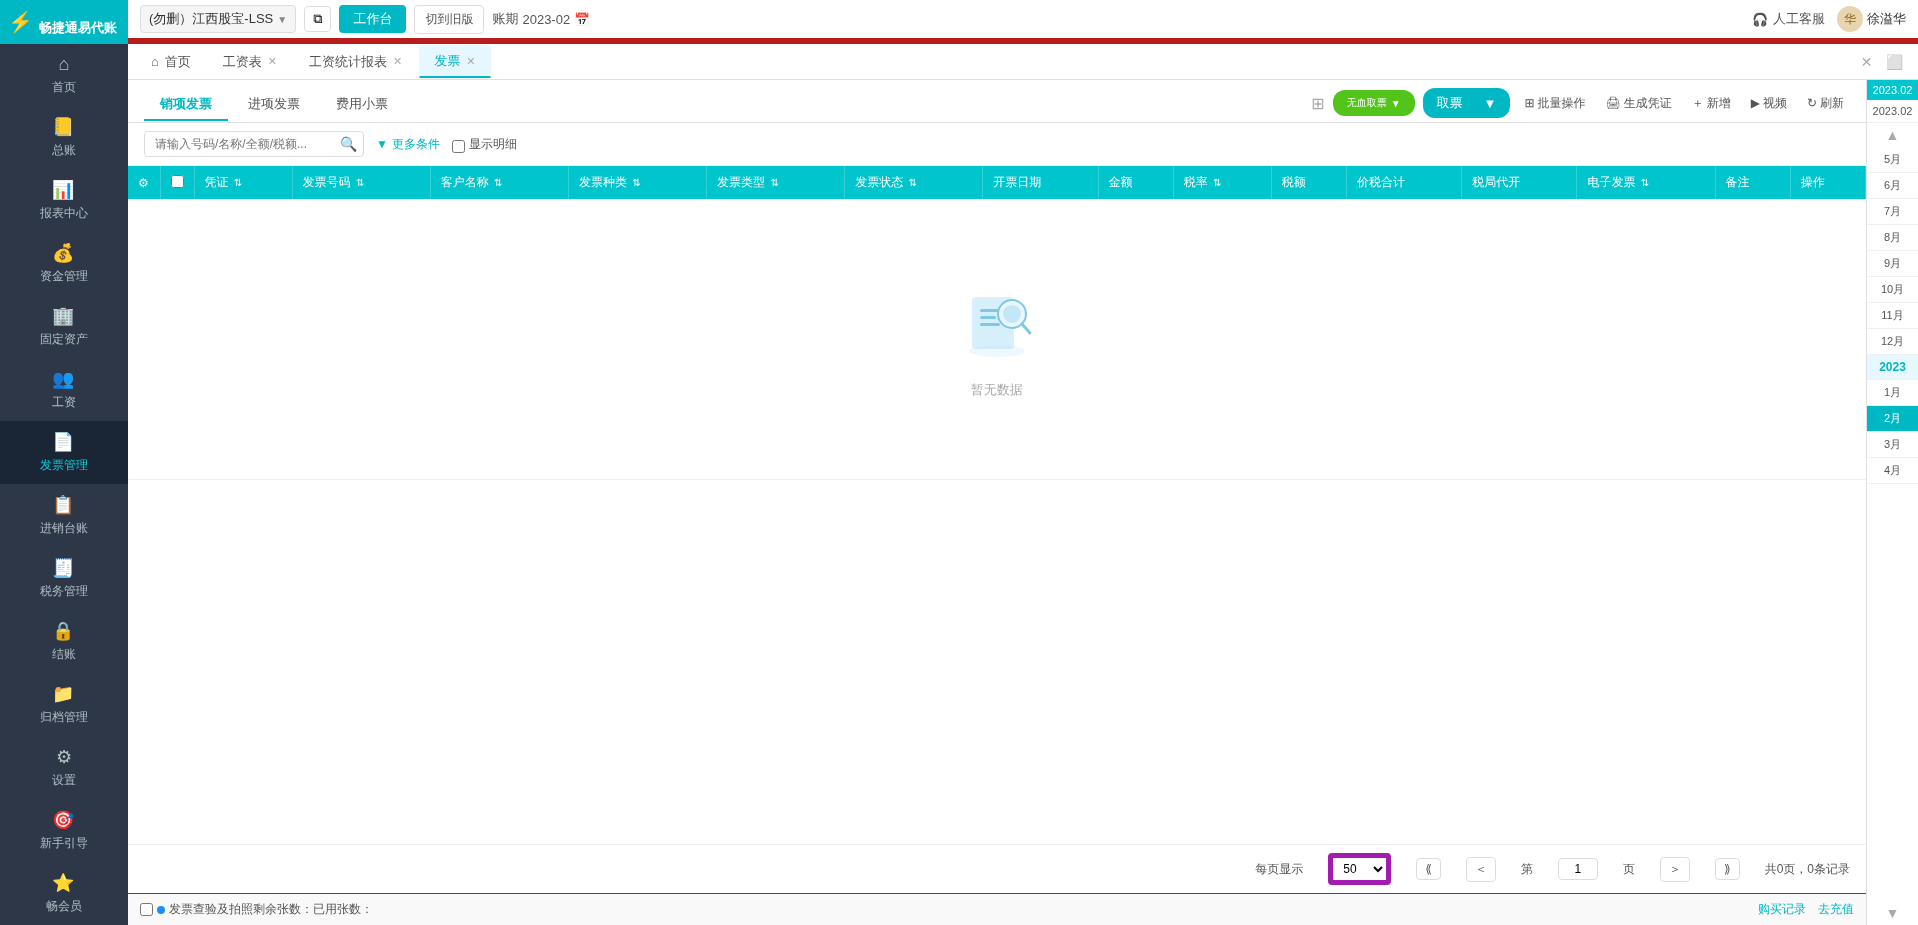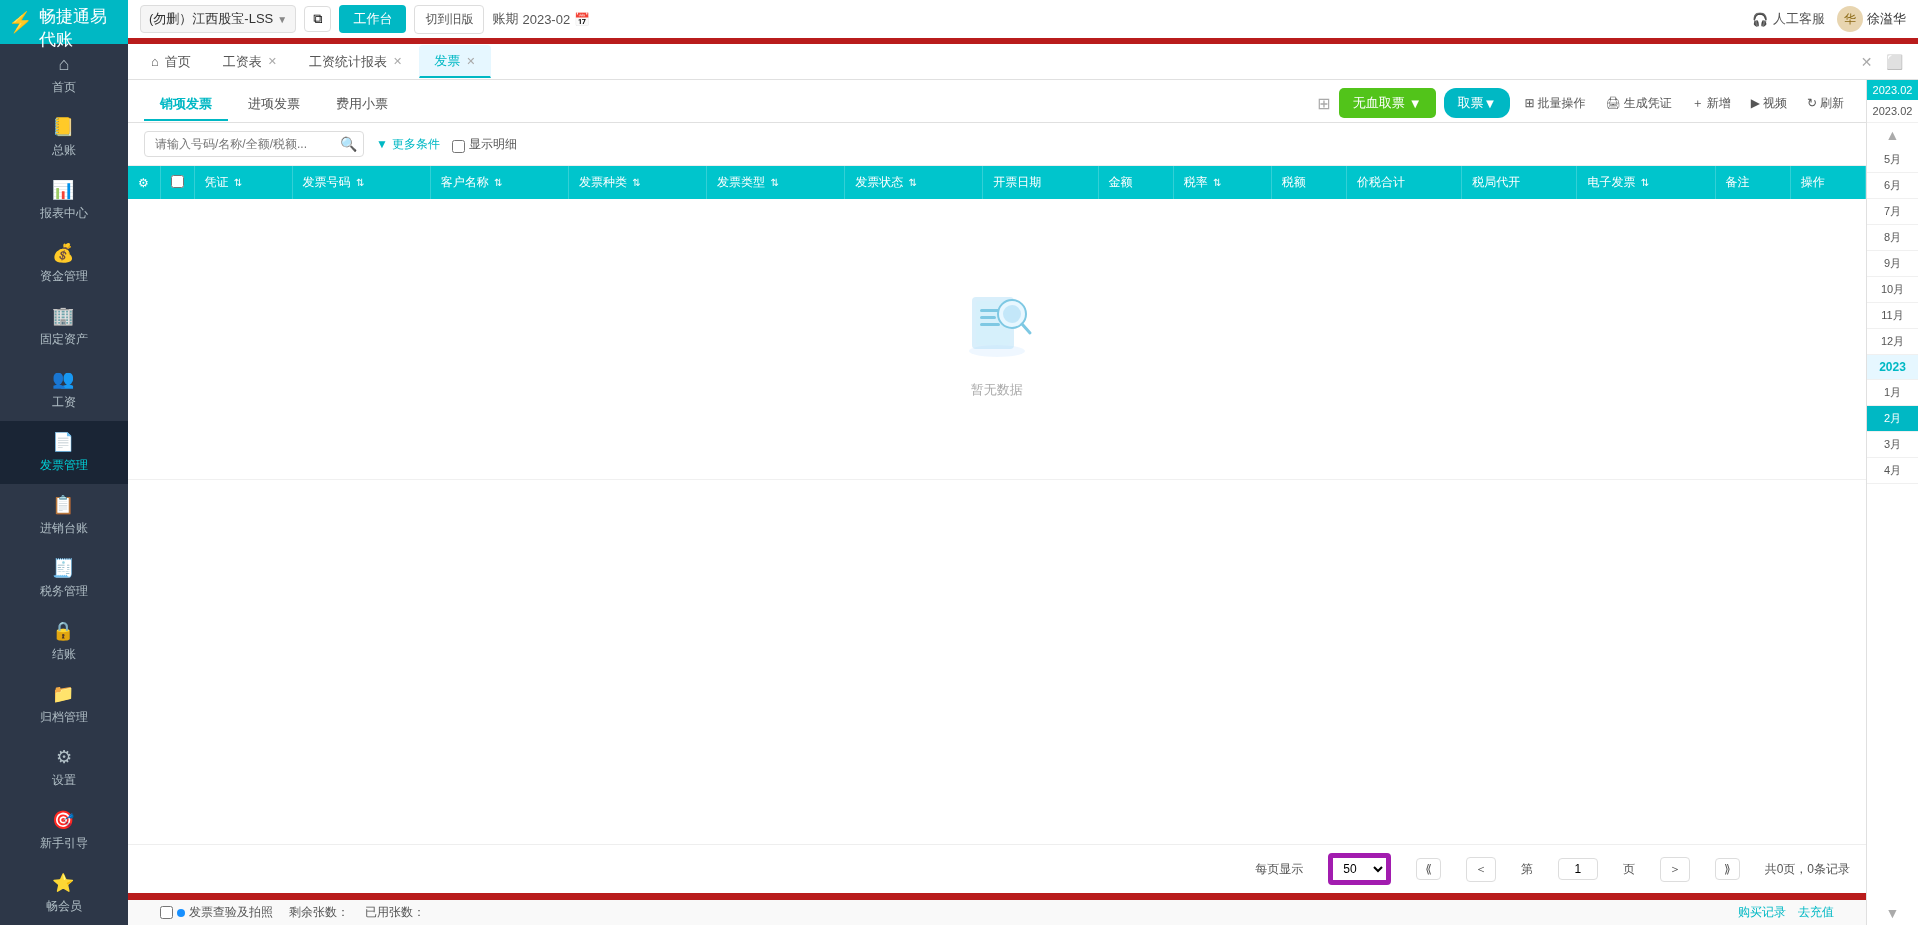--- a/index.html
+++ b/index.html
@@ -17,22 +17,22 @@
     }
     .sidebar-logo {
       background: #00b8c4;
       padding: 10px 8px;
       display: flex;
       align-items: center;
       gap: 6px;
       height: 44px;
     }
     .sidebar-logo-text {
-      font-size: 17px;
-      font-weight: normal;
+      font-size: 13px;
+      font-weight: bold;
       color: #fff;
       margin-top: 12px;
     }
     .sidebar-item {
       display: flex;
       flex-direction: column;
       align-items: center;
       padding: 10px 4px;
       cursor: pointer;
       font-size: 12px;
@@ -209,39 +209,39 @@
     }
     .sub-tab.active {
       color: #00b8c4;
       border-bottom: 2px solid #00b8c4;
       font-weight: bold;
     }
     .btn-green {
       background: #52c41a;
       color: #fff;
       border: none;
-      border-radius: 5px;
+      border-radius: 12px;
       padding: 6px 14px;
-      font-size: 13px;
+      font-size: 10px;
       cursor: pointer;
       display: flex;
       align-items: center;
       gap: 4px;
     }
     .btn-teal {
       background: #00b8c4;
       color: #fff;
       border: none;
       border-radius: 12px;
       padding: 6px 14px;
       font-size: 13px;
       cursor: pointer;
       display: flex;
       align-items: center;
-      gap: 0;
+      gap: 21px;
     }
     .btn-link {
       background: none;
       border: none;
       color: #555;
       font-size: 12px;
       cursor: pointer;
       display: flex;
       align-items: center;
       gap: 3px;
@@ -375,26 +375,25 @@
       border: 1px solid #ddd;
       border-radius: 4px;
       padding: 3px 6px;
       font-size: 12px;
       text-align: center;
     }
 
     
     .status-bar {
       background: #f9f9f9;
-      border-top: 7px solid #b91c1c;
+      border-top: 1px solid #b91c1c;
       height: 32px;
       display: flex;
       align-items: center;
-      padding: 0 32px;
-      gap: 16px;
+      padding: 0 12px;
       font-size: 12px;
       color: #555;
     }
     .status-check {
       display: flex;
       align-items: center;
       gap: 4px;
     }
     .status-dot {
       width: 8px;

